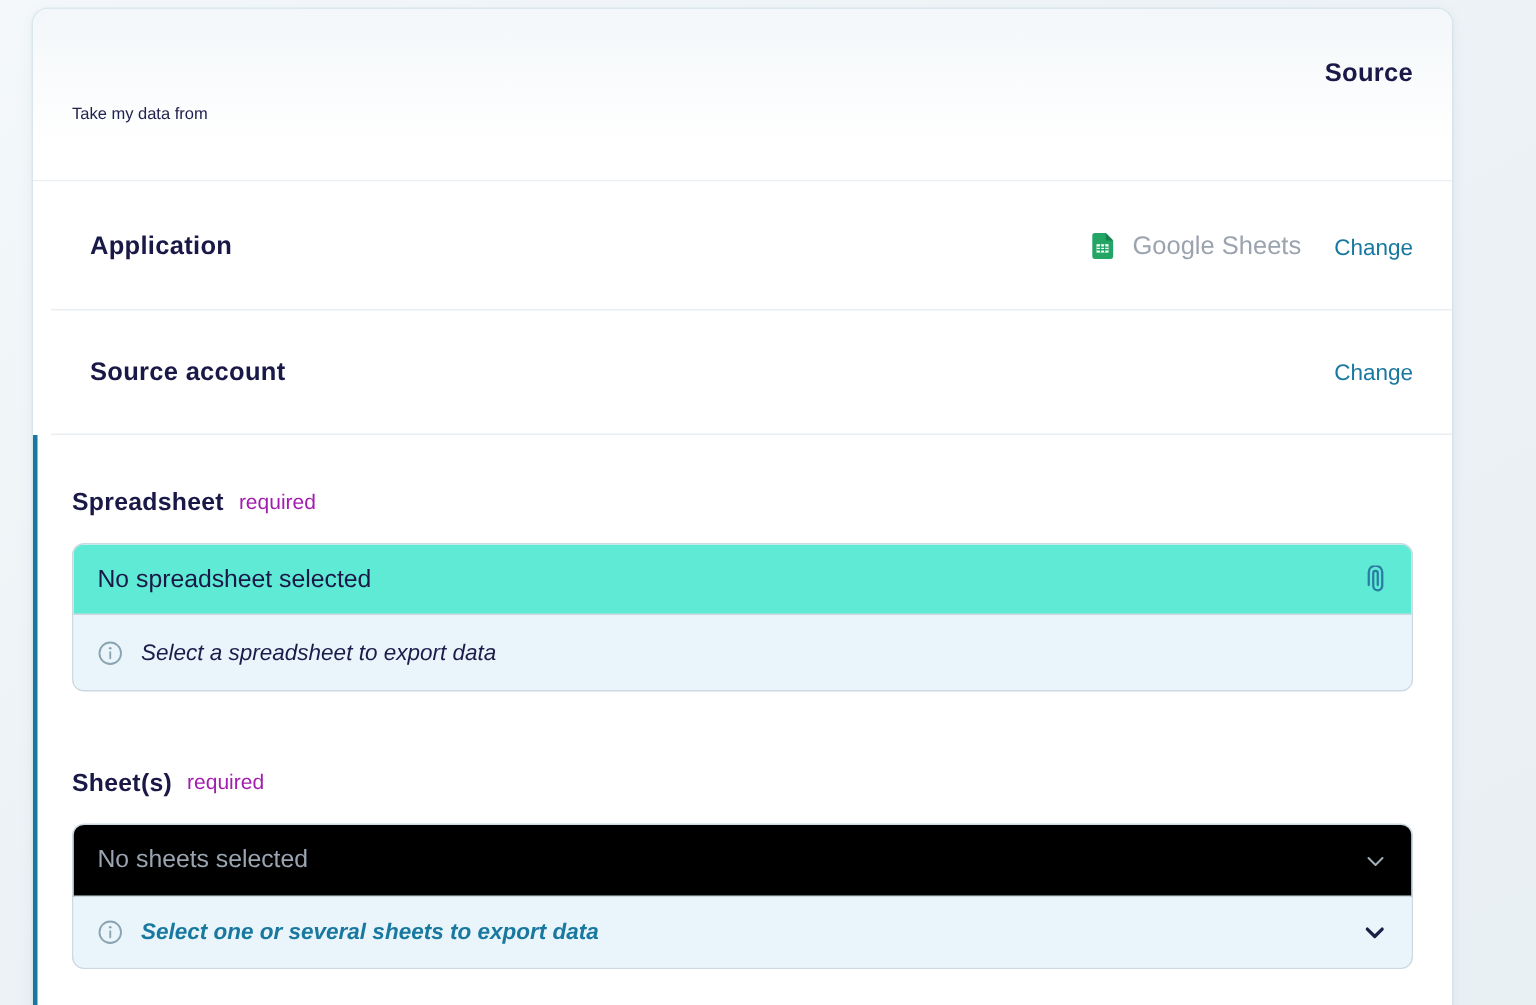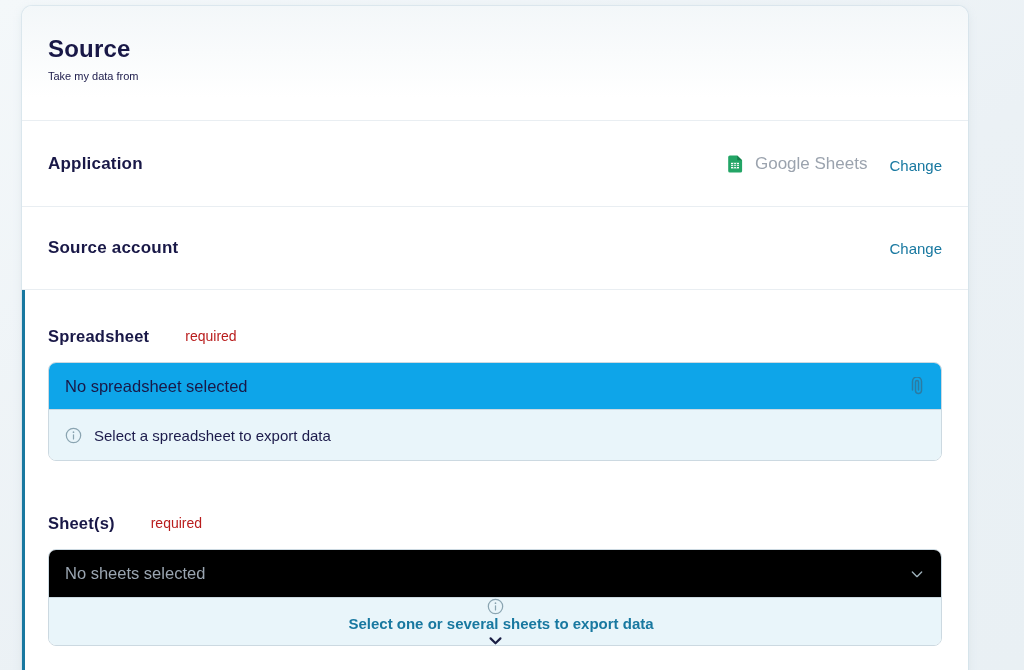--- a/index.html
+++ b/index.html
@@ -18,72 +18,74 @@
     box-shadow: 0 0 0 1px rgba(206,222,231,.55), 0 2px 8px rgba(170,195,208,.25);
   }
   
   .card-header {
     padding: 28px 26px 0 26px;
     height: 115px;
     background: linear-gradient(180deg, #f3f7f9 0%, #ffffff 80%);
     border-radius: 10px 10px 0 0;
     border-bottom: 1px solid #e9eef2;
   }
-  .card-title { font-size: 24px; font-weight: 700; line-height: 30px; letter-spacing: .2px; }
+  .card-title { font-size: 17px; font-weight: 700; line-height: 30px; letter-spacing: .2px; text-align: right; }
   .card-subtitle { font-size: 11px; line-height: 22px; margin-top: 1px; color: #22214f; }
   
   .summary-row {
     display: flex; align-items: center; justify-content: space-between;
     padding: 0 26px;
     border-bottom: 1px solid #e9eef2;
+    margin-left: 12px;
   }
   .row-application { height: 86px; }
   .row-account { height: 83px; }
   .row-label { font-size: 17px; font-weight: 700; letter-spacing: .2px; }
   .row-right { display: flex; align-items: flex-end; }
   .app-chip { display: flex; align-items: center; gap: 11px; }
   .app-name { font-size: 17px; color: #9ba3ae; }
   .change-link {
     font-size: 15px; color: #1878a0; margin-left: 22px;
     text-decoration: none; cursor: pointer; background: none; border: none;
     font-family: inherit;
   }
   
   .active-section {
     border-left: 3px solid #1878a0;
     padding: 36px 26px 20px 23px;
     height: 380px;
   }
-  .field-label-line { display: flex; align-items: center; margin-bottom: 16px; height: 20px; gap: 26px; }
+  .field-label-line { display: flex; align-items: flex-start; margin-bottom: 16px; height: 20px; }
   .field-label { font-size: 16.5px; font-weight: 700; letter-spacing: .2px; }
-  .required-badge { font-size: 14px; color: #b91c1c; margin-left: 10px; }
+  .required-badge { font-size: 14px; color: #a21caf; margin-left: 10px; }
   .combo {
     border: 1px solid #ccd9e1;
     border-radius: 8px;
     overflow: hidden;
   }
   .combo + .field-label-line { margin-top: 52px; }
   .combo-top {
     display: flex; align-items: center; justify-content: space-between;
     padding: 0 16px;
-    background: #0ea5e9;
+    background: #5eead4;
     border-bottom: 1px solid #ccd9e1;
     cursor: pointer;
   }
   .spreadsheet-top { height: 47px; }
   .sheets-top { height: 48px; background: #000000; }
   .combo-value { font-size: 16.5px; color: #191847; }
   .combo-placeholder { font-size: 16.5px; color: #9aa5b1; }
   .combo-hint {
     display: flex; align-items: center; justify-content: flex-start;
     padding: 0 16px;
     background: #e9f5fa;
+    font-style: italic;
   }
   .spreadsheet-hint { height: 50px; }
-  .sheets-hint { height: 47px; cursor: pointer; flex-direction: column; }
+  .sheets-hint { height: 47px; cursor: pointer; }
   .hint-text { font-size: 15px; margin-left: 12px; color: #1c1b4b; }
   .hint-text-accent { font-size: 15px; margin-left: 12px; color: #1878a0; font-weight: 700; flex: 1; }
   .icon { display: inline-flex; align-items: center; justify-content: center; flex: none; }
   .chev-gray { color: #9fb2bc; }
   .chev-navy { color: #1b1f45; }
 </style>
 </head>
 <body>
 
 <div class="card">

